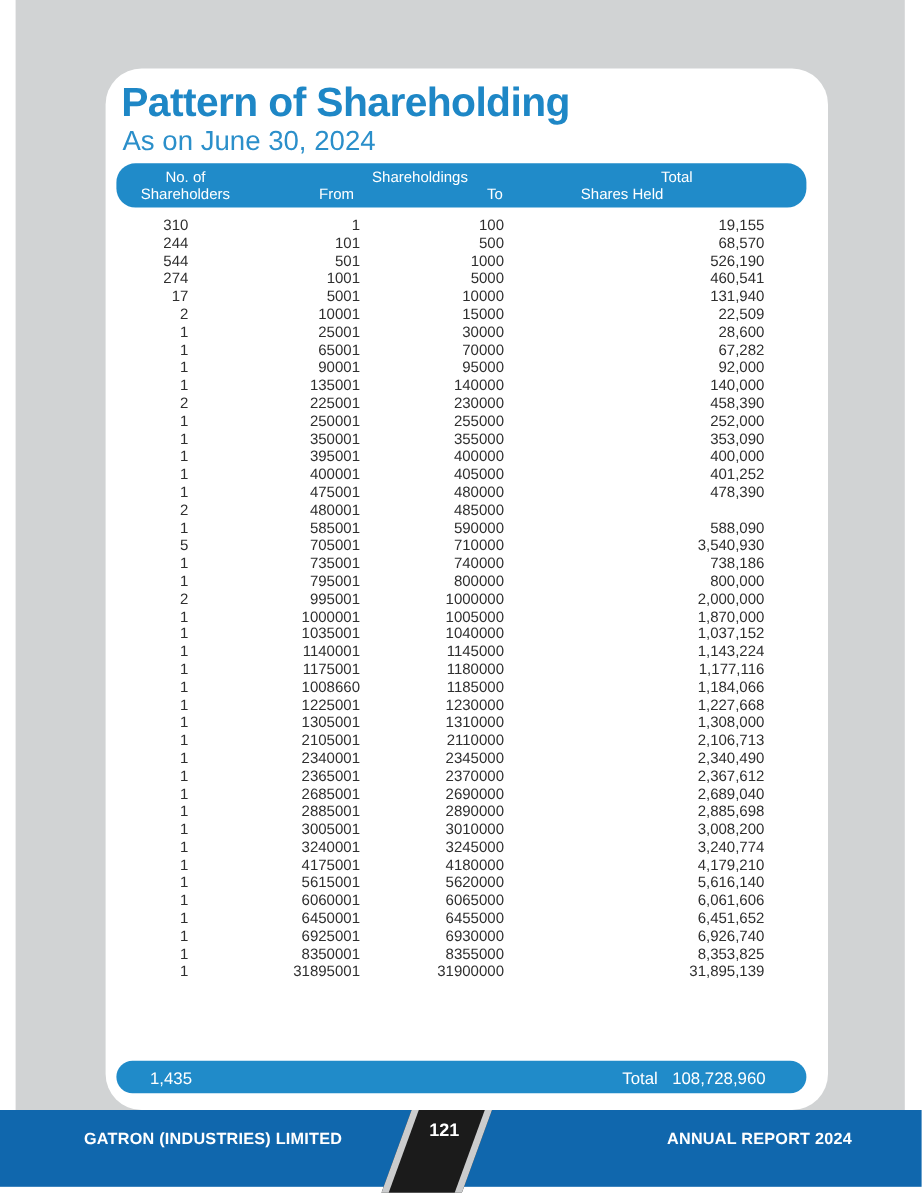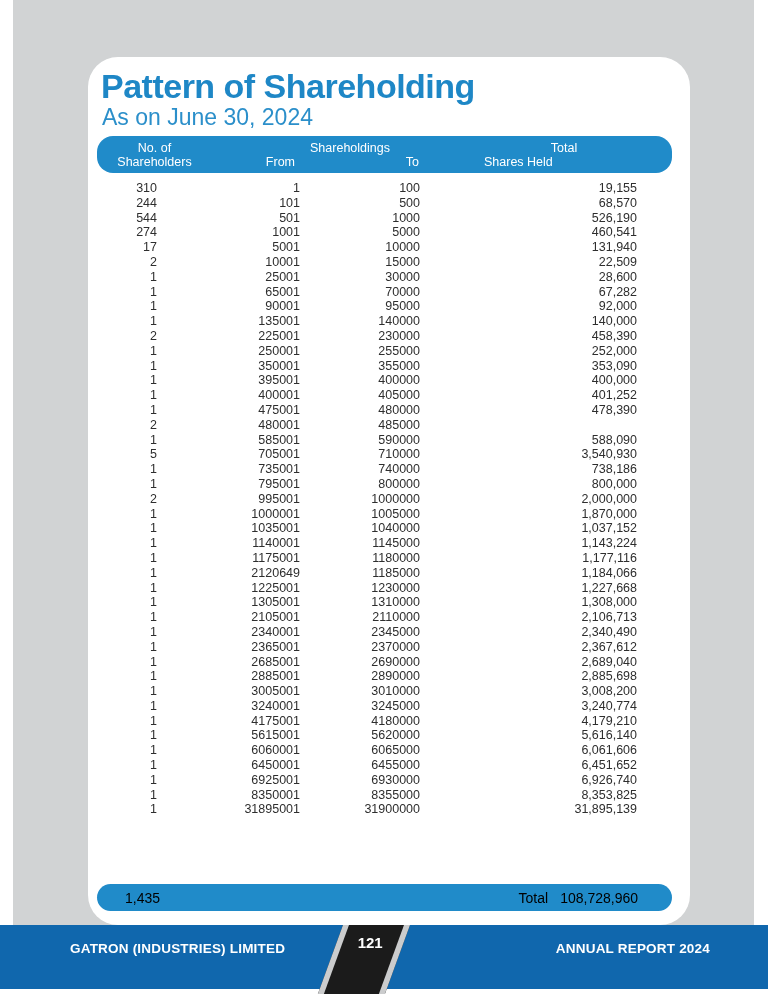--- a/index.html
+++ b/index.html
@@ -56,21 +56,21 @@
   .row{
     display:grid;
     grid-template-columns:60px 143px 120px 217px;
     padding-right:35px;
     line-height:14.8px;
   }
   .row div{text-align:right;}
   .totals-bar{
     position:absolute;left:9px;top:827px;width:575px;height:27px;
     background:var(--accent-blue);border-radius:14px;
-    color:#000000;font-size:14px;
+    color:#ffffff;font-size:14px;
     display:flex;align-items:center;justify-content:space-between;
     padding:0 34px 0 28px;
   }
   .totals-right{display:flex;gap:12px;}
   .page-footer{
     position:absolute;left:0;right:0;top:925px;height:64px;
     background:var(--footer-blue);color:#ffffff;
   }
   .footer-company{
     position:absolute;left:70px;top:16px;
@@ -293,21 +293,21 @@
 
     <div class="row">
       <div>1</div>
       <div>1175001</div>
       <div>1180000</div>
       <div>1,177,116</div>
     </div>
 
     <div class="row">
       <div>1</div>
-      <div>2120649</div>
+      <div>1008660</div>
       <div>1185000</div>
       <div>1,184,066</div>
     </div>
 
     <div class="row">
       <div>1</div>
       <div>1225001</div>
       <div>1230000</div>
       <div>1,227,668</div>
     </div>

